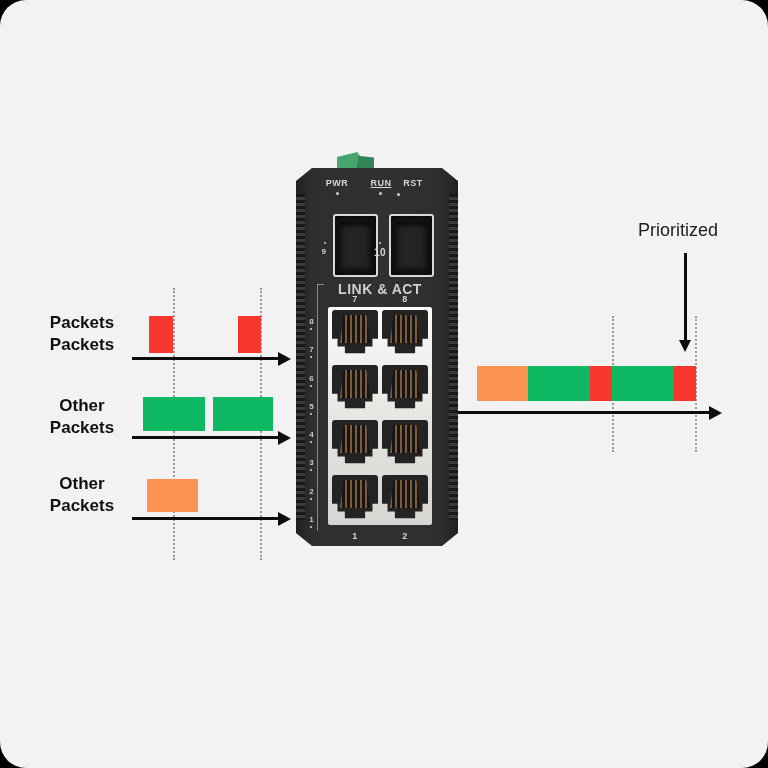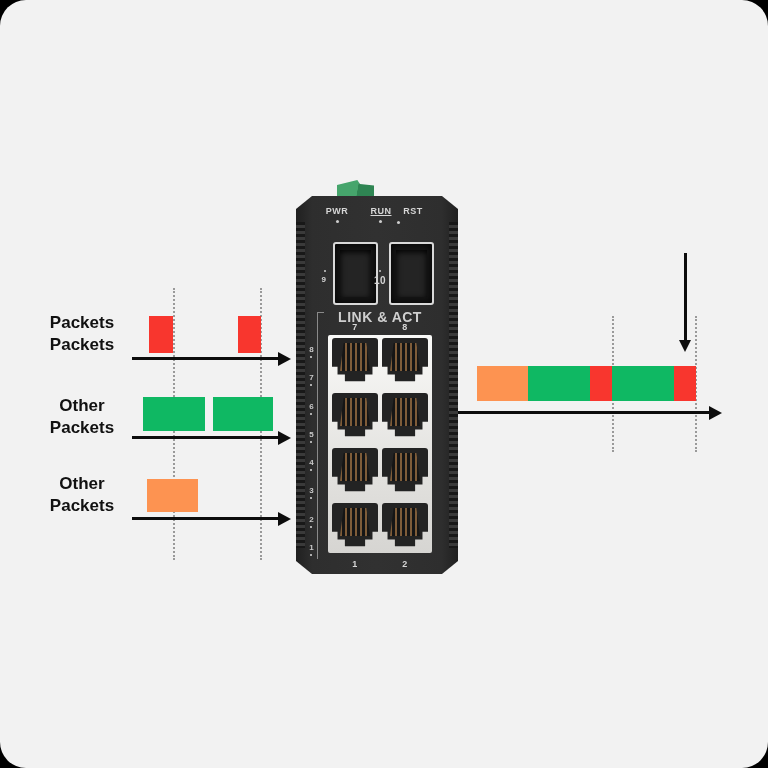--- a/index.html
+++ b/index.html
@@ -18,21 +18,21 @@
     border-top:12px solid var(--arrow);border-left:6.5px solid transparent;border-right:6.5px solid transparent;}
   .guide{position:absolute;width:0;border-left:2px dotted var(--guide);}
   .packet{position:absolute;}
   [data-kind="critical"]{background:var(--critical);}
   [data-kind="other-green"]{background:var(--other-green);}
   [data-kind="other-orange"]{background:var(--other-orange);}
   .outbar{position:absolute;left:477px;top:366px;height:35px;display:flex;}
   .annot{position:absolute;color:#1c1c1c;font-size:18px;text-align:center;width:140px;}
 
   
-  .switch{position:absolute;left:296px;top:180px;width:196px;height:394px;}
+  .switch{position:absolute;left:296px;top:152px;width:196px;height:394px;}
   .terminal{position:absolute;left:41px;top:0;width:37px;height:18px;
     background:linear-gradient(100deg,#46a56c 55%,#2f8553 56%);
     clip-path:polygon(0 28%,55% 0,62% 22%,100% 30%,100% 100%,0 100%);}
   .sw-body{position:absolute;left:0;top:16px;width:162px;height:378px;
     background:linear-gradient(90deg,#202020 0%,#2e2e2e 10%,#313131 50%,#2e2e2e 90%,#202020 100%);
     clip-path:polygon(16px 0,146px 0,162px 13px,162px 365px,146px 378px,16px 378px,0 365px,0 13px);}
   .fin{position:absolute;top:26px;bottom:26px;width:9px;
     background:repeating-linear-gradient(180deg,#181818 0 3px,#3a3a3a 3px 6px);}
   .fin.left{left:0;} .fin.right{right:0;}
   .tinytxt{position:absolute;color:#d6d6d6;font-weight:bold;font-size:9px;text-align:center;letter-spacing:.5px;}
@@ -176,20 +176,21 @@
               <span>1</span>
               <span class="dot"></span>
             </div>
         </div>
 
         <div class="tinytxt" style="left:36px;top:363px;width:46px;">1</div>
         <div class="tinytxt" style="left:86px;top:363px;width:46px;">2</div>
       </div>
     </div>
 
+    <div class="annot" style="left:608px;top:220px;">Prioritized</div>
     <div class="varrow" style="left:684px;top:253px;height:88px;"></div>
 
     <div class="guide" style="left:612px;top:316px;height:136px;"></div>
     <div class="guide" style="left:695px;top:316px;height:136px;"></div>
 
     <div class="outbar">
       <div style="width:51px;" data-kind="other-orange"></div>
       <div style="width:62px;" data-kind="other-green"></div>
       <div style="width:22px;" data-kind="critical"></div>
       <div style="width:62px;" data-kind="other-green"></div>

